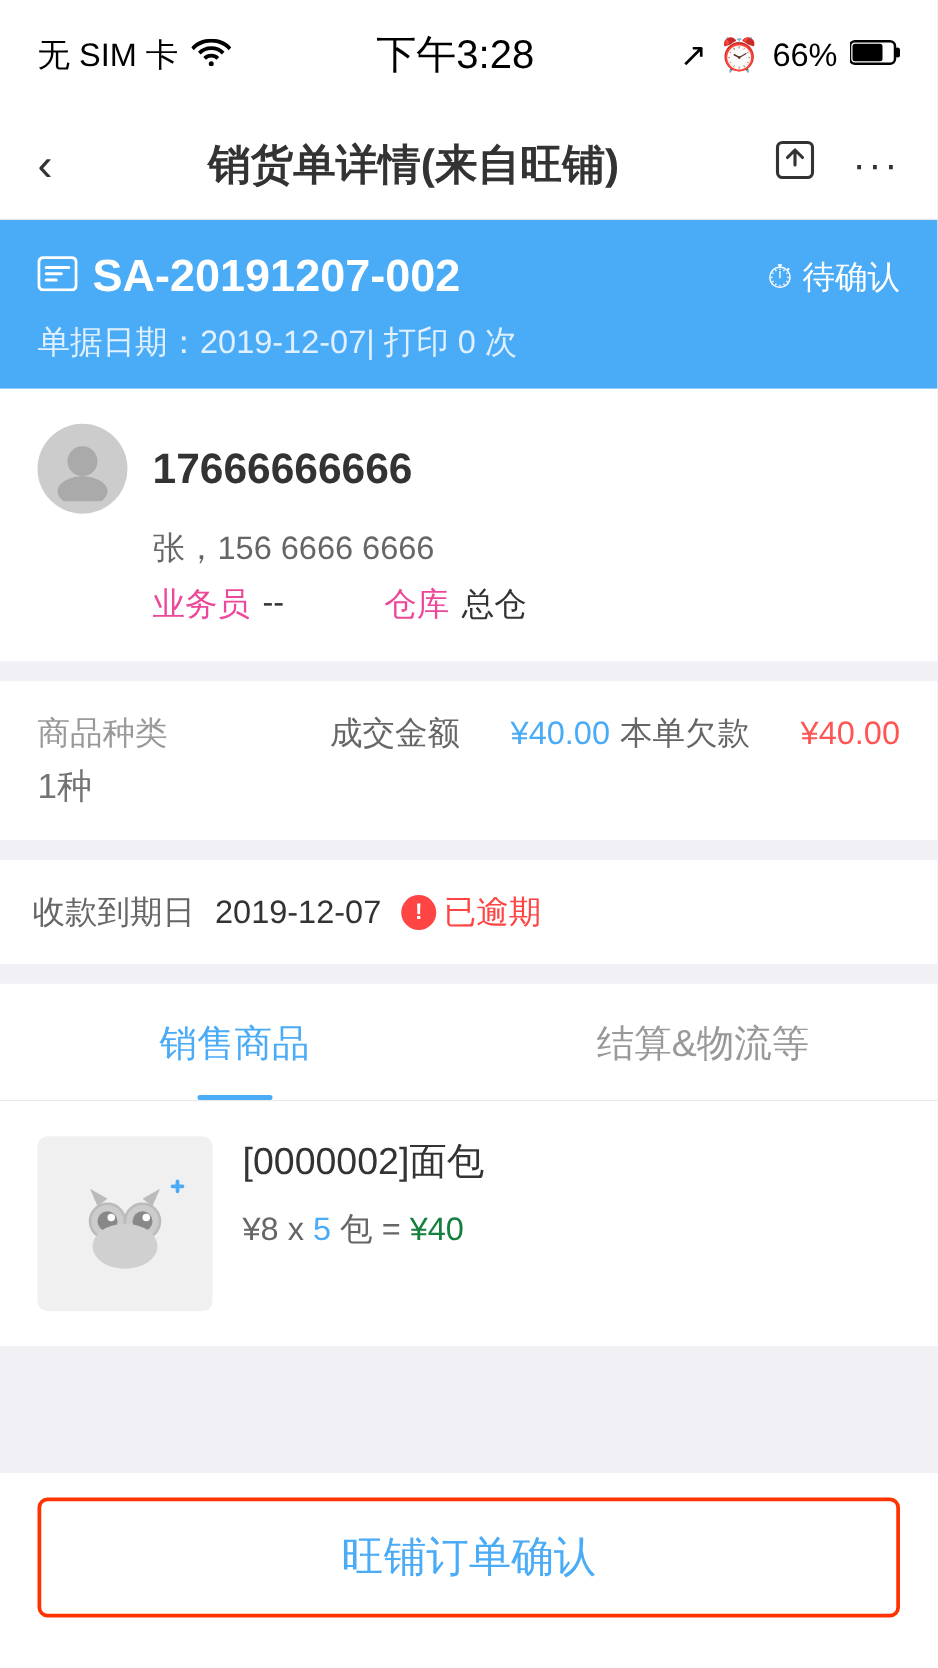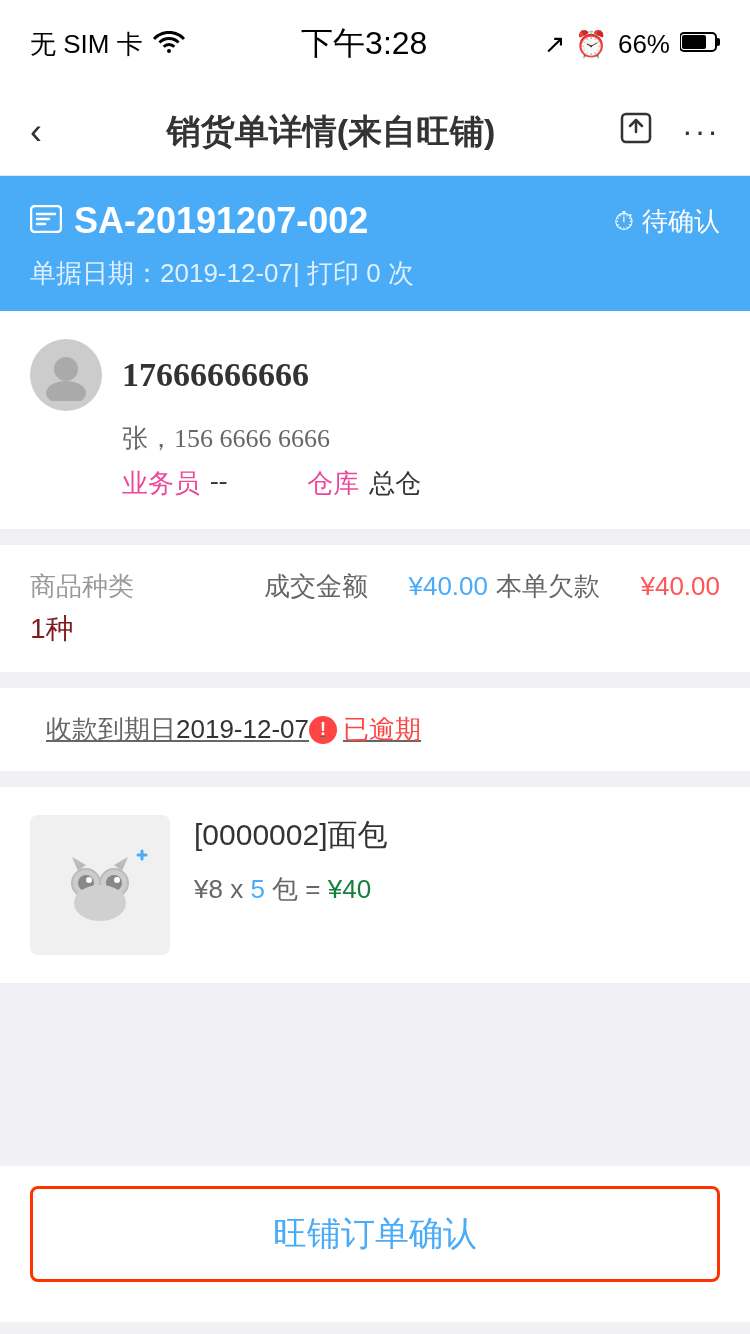--- a/index.html
+++ b/index.html
@@ -112,21 +112,20 @@
     .card {
       background: #fff;
       margin-bottom: 16px;
     }
 
     
     .customer-section {
       background: #fff;
       padding: 28px 30px;
       margin-bottom: 16px;
-      font-family: Liberation Serif, serif;
     }
     .customer-row {
       display: flex;
       align-items: center;
       gap: 20px;
       margin-bottom: 10px;
     }
     .customer-avatar {
       width: 72px;
       height: 72px;
@@ -184,21 +183,21 @@
       display: flex;
       flex-direction: column;
       gap: 6px;
     }
     .stats-label {
       font-size: 26px;
       color: #999;
     }
     .stats-value {
       font-size: 28px;
-      color: #7f1d1d;
+      color: #737373;
     }
     .stats-right {
       display: flex;
       flex-direction: row;
       align-items: flex-end;
       gap: 8px;
     }
     .stat-line {
       display: flex;
       gap: 20px;
@@ -214,27 +213,27 @@
       min-width: 100px;
       text-align: right;
     }
     .stat-line-value.red {
       color: #f55;
     }
 
     
     .due-section {
       background: #fff;
-      padding: 24px 46px;
+      padding: 24px 26px;
       margin-bottom: 16px;
       display: flex;
       align-items: center;
+      gap: 16px;
       font-size: 26px;
       color: #666;
-      text-decoration: underline;
     }
     .due-date {
       color: #333;
     }
     .overdue-badge {
       display: flex;
       align-items: center;
       gap: 6px;
       color: #ff4444;
       font-size: 26px;
@@ -329,21 +328,21 @@
 
     
     .bottom-area {
       background: #f0f0f5;
       height: 300px;
     }
 
     
     .confirm-btn-wrap {
       position: fixed;
-      bottom: 12px;
+      bottom: 0;
       left: 0;
       width: 750px;
       background: #fff;
       padding: 20px 30px 40px;
     }
     .confirm-btn {
       width: 100%;
       height: 96px;
       border: 3px solid #ff3300;
       border-radius: 8px;
@@ -464,20 +463,28 @@
 <div class="due-section card">
   <span>收款到期日</span>
   <span class="due-date">2019-12-07</span>
   <span class="overdue-badge">
     <span class="overdue-dot">!</span>
     <span>已逾期</span>
   </span>
 </div>
 
 <div class="tabs-section card">
+  <div class="tabs-row">
+    <div class="tab-item active">
+      <span>销售商品</span>
+    </div>
+    <div class="tab-item">
+      <span>结算&amp;物流等</span>
+    </div>
+  </div>
 
   <div class="product-section">
     <div class="product-item">
       <div class="product-image">
 
         <svg width="100" height="100" viewBox="0 0 100 100" fill="none">
 
           <circle cx="36" cy="48" r="14" fill="#ccc" stroke="#bbb" stroke-width="2"></circle>
           <circle cx="64" cy="48" r="14" fill="#ccc" stroke="#bbb" stroke-width="2"></circle>
           <circle cx="36" cy="48" r="8" fill="#888"></circle>

